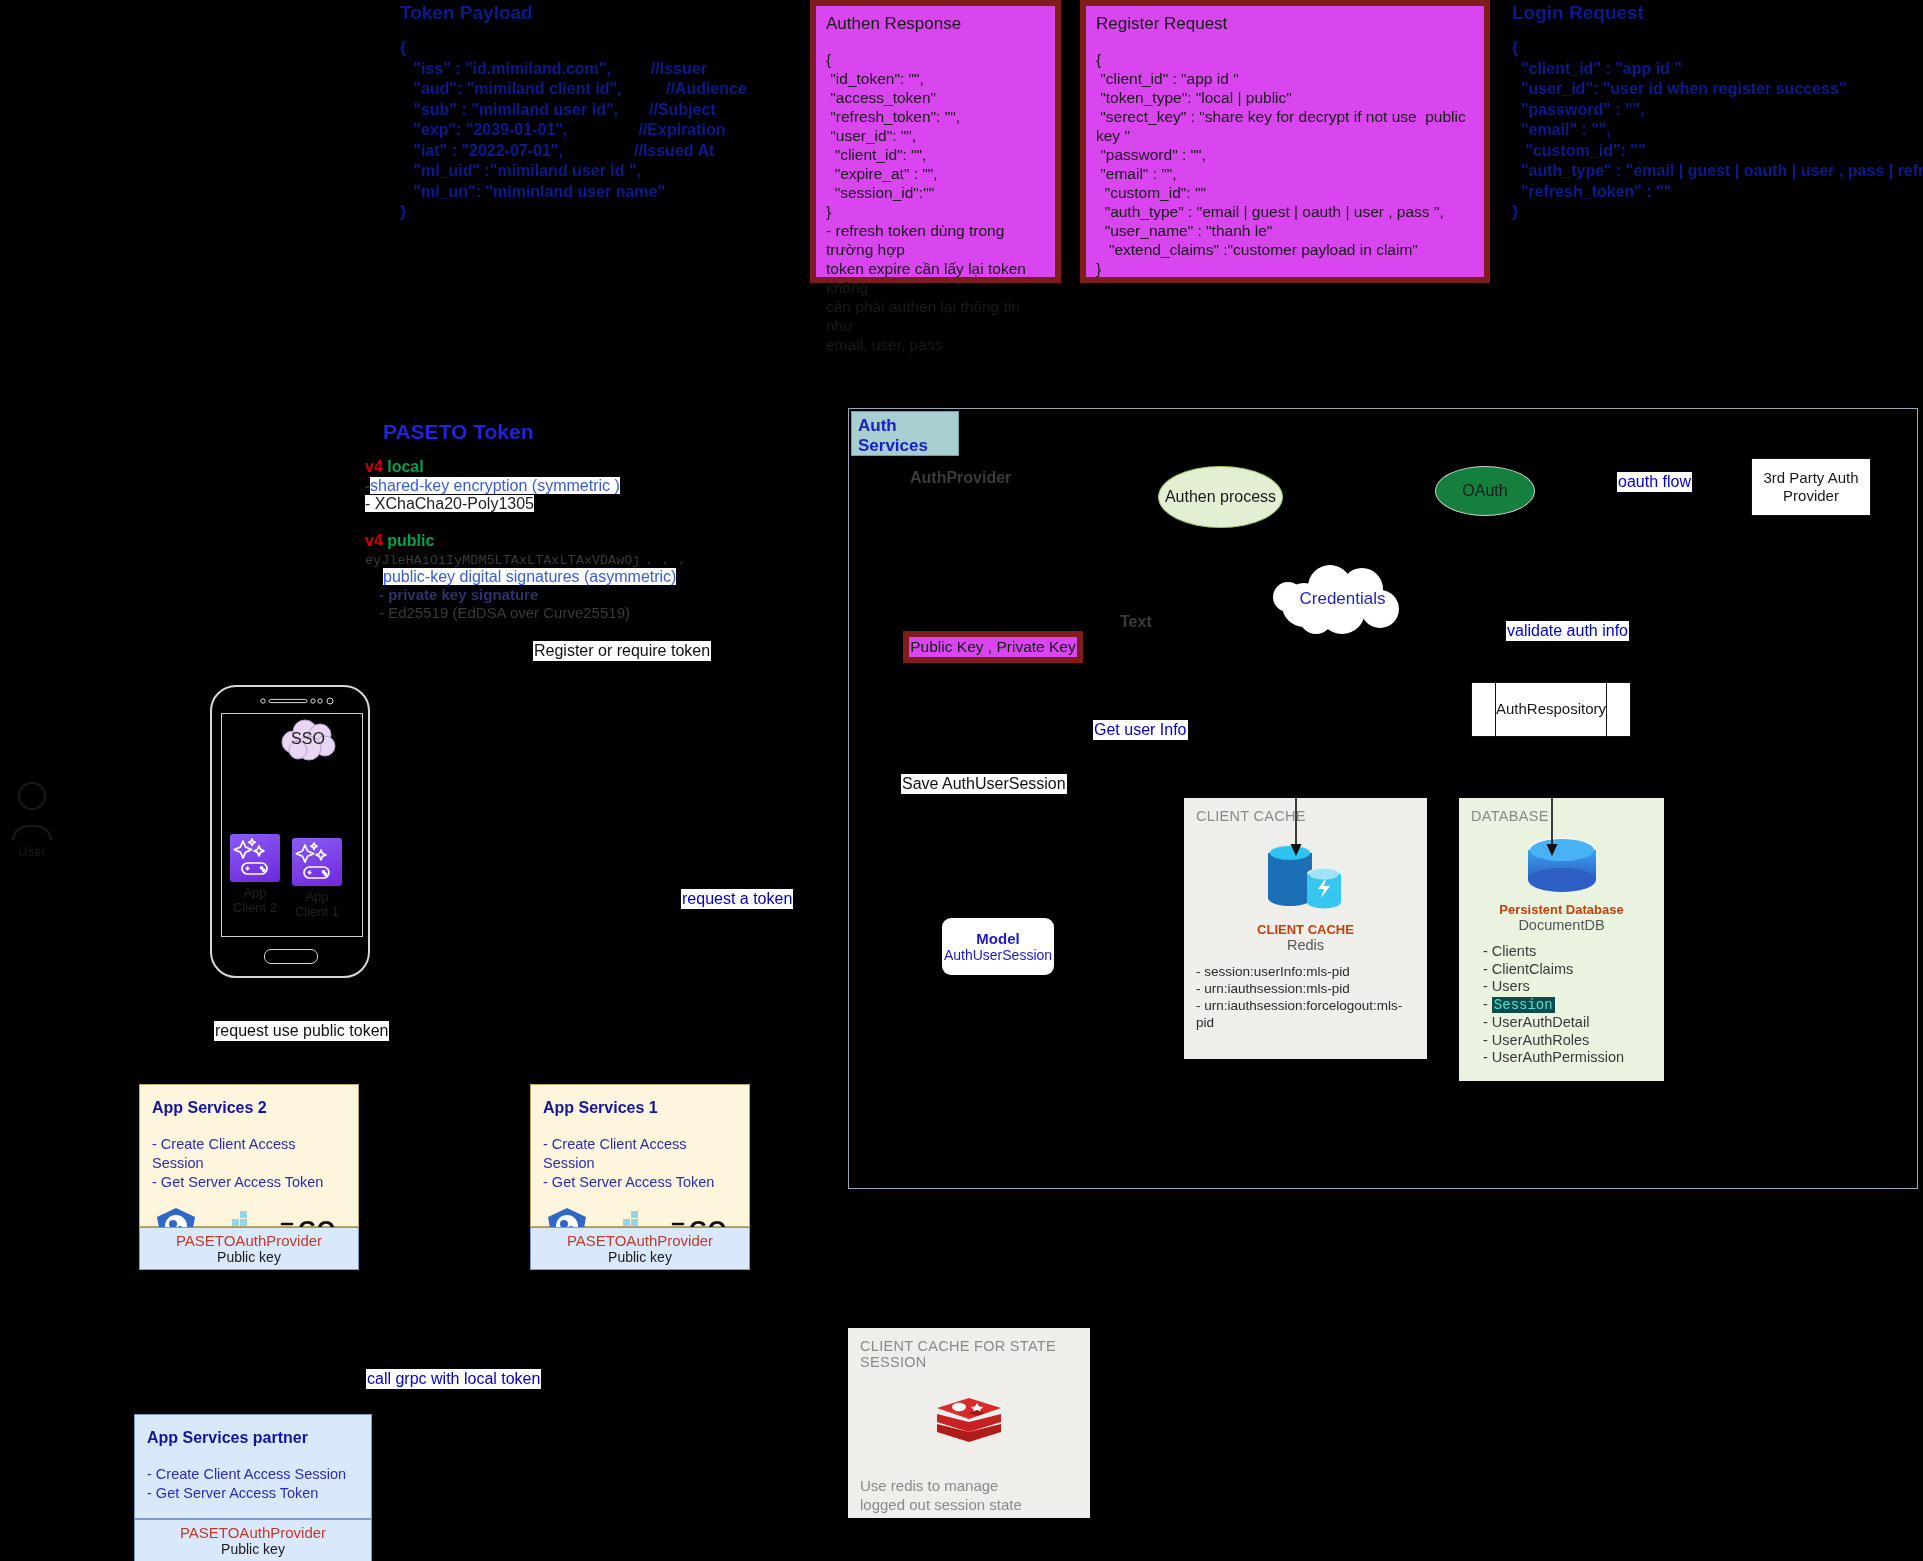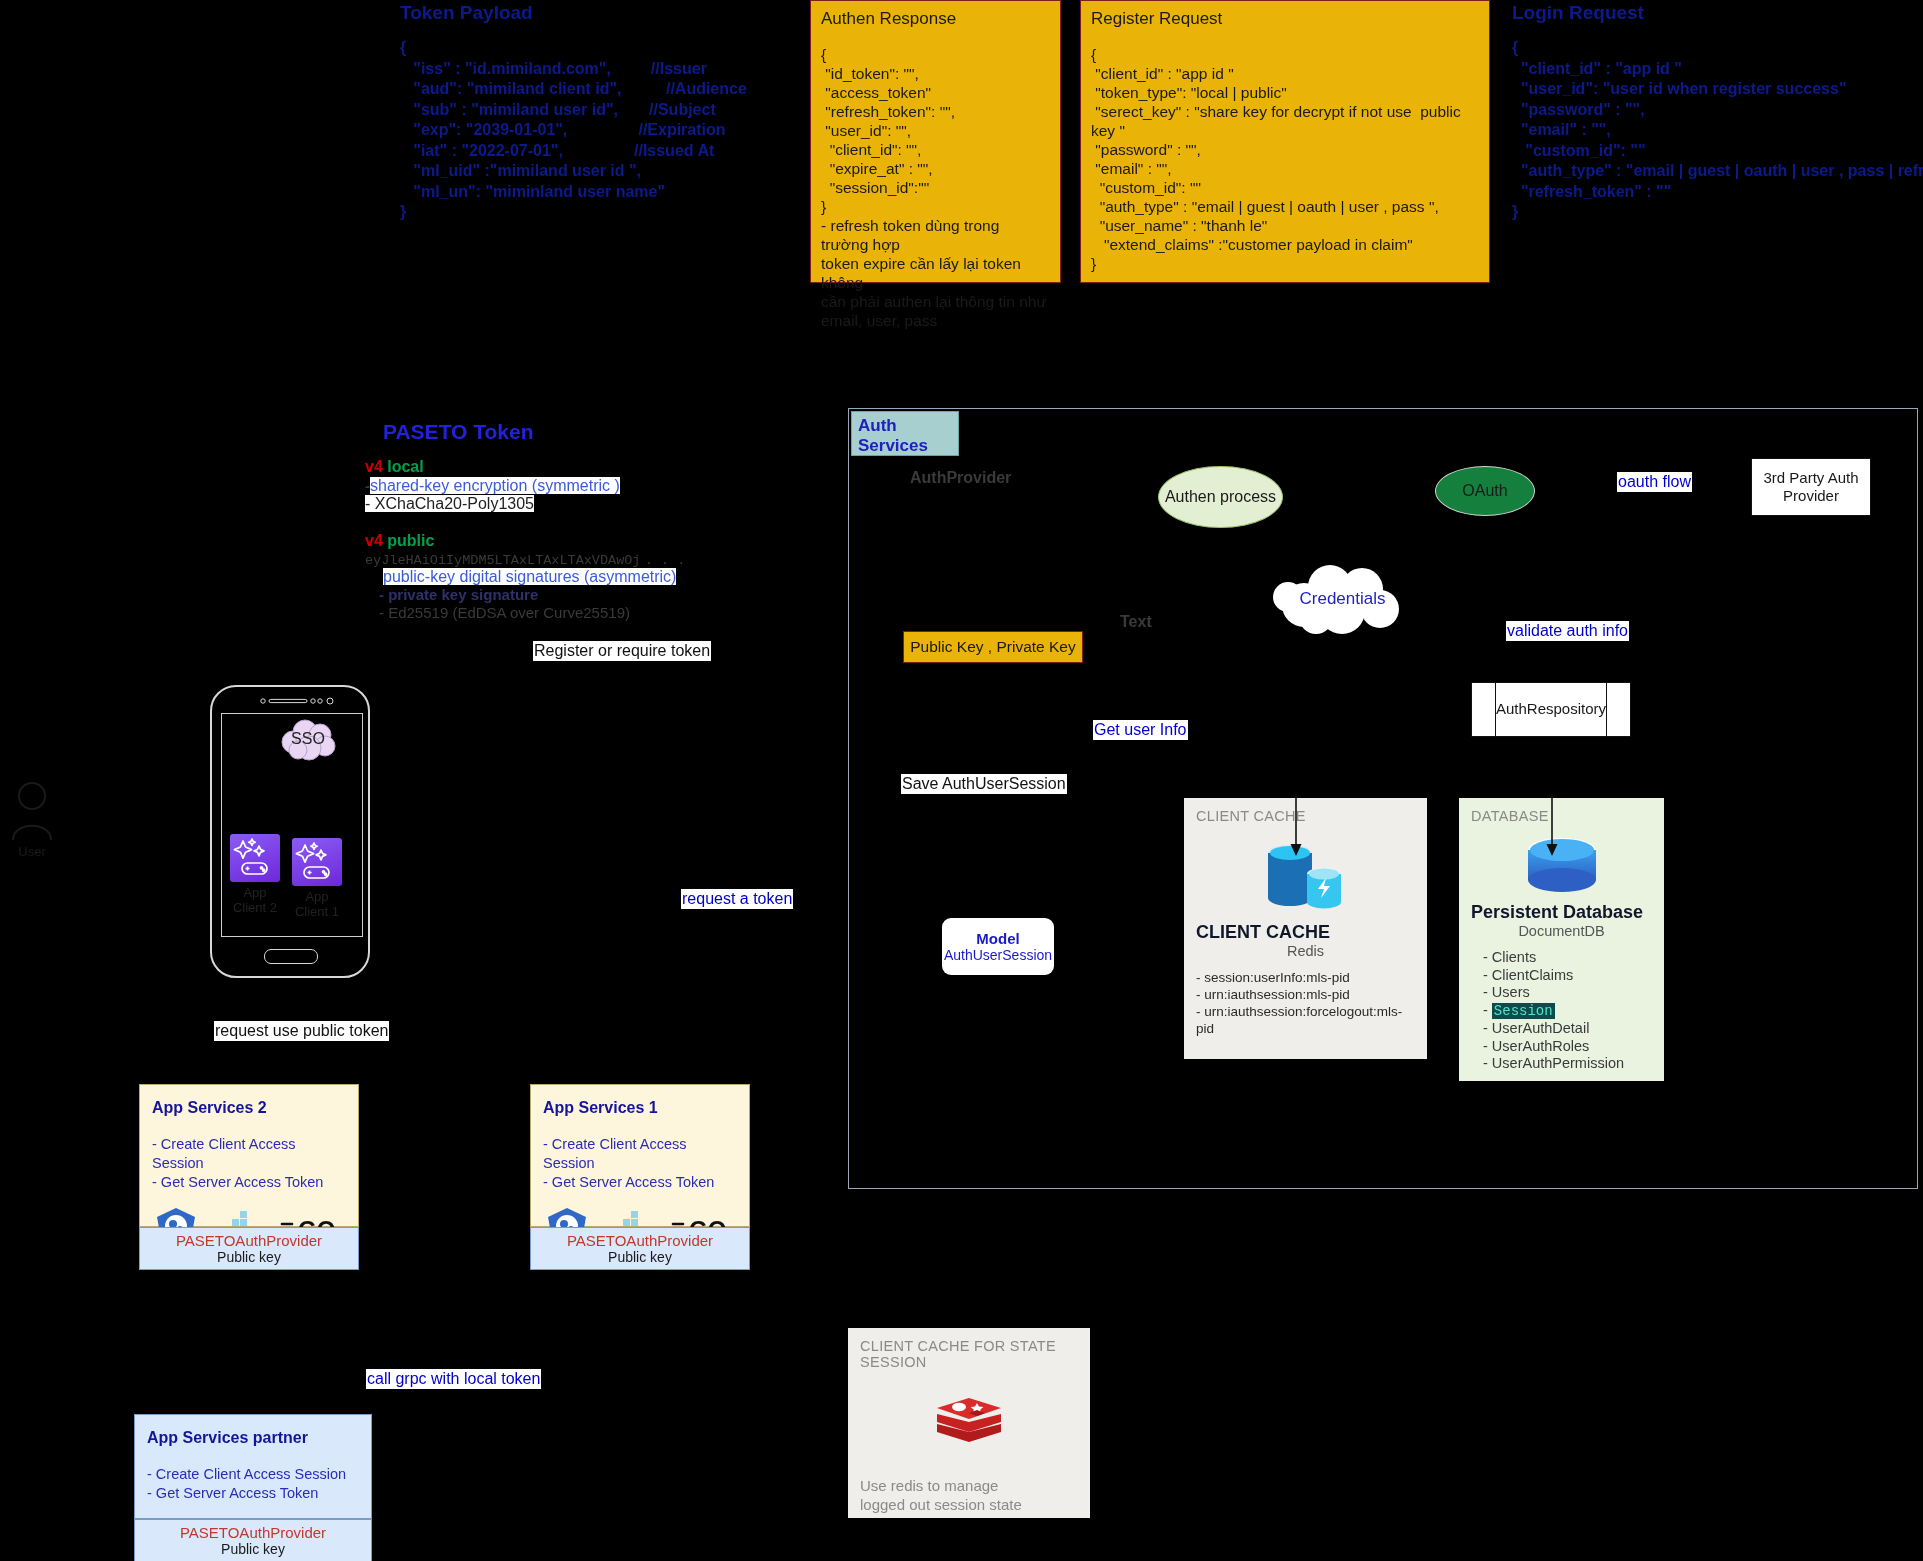--- a/index.html
+++ b/index.html
@@ -3,21 +3,21 @@
 <meta charset="utf-8">
 <style>
   html,body{margin:0;padding:0;background:#000;}
   body{width:1923px;height:1561px;position:relative;overflow:hidden;
        font-family:"Liberation Sans",sans-serif;}
   .abs{position:absolute;}
   
   .hl{background:#ffffff;color:#0000cc;font-size:16px;line-height:20px;white-space:nowrap;padding:0 1px;}
   .hl.dark{color:#111;}
   
-  .panel{background:#eab308;border:1px solid #7f1d1d;box-sizing:border-box;padding:8px 10px;}
+  .panel{background:#d946ef;border:6px solid #7f1d1d;box-sizing:border-box;padding:8px 10px;}
   .panel .ttl{font-size:17px;color:#1a1a1a;margin-bottom:16px;}
   .panel pre{margin:0;font-family:"Liberation Sans",sans-serif;font-size:15.5px;line-height:19px;color:#1a1a1a;white-space:pre-wrap;}
   
   .navy{color:#0b1a8c;}
   .navy .ttl{color:#0b1a8c;font-weight:bold;font-size:19px;margin-bottom:14px;}
   .navy pre{color:#0b1a8c;font-weight:bold;font-size:16px;line-height:20.5px;white-space:pre;margin:0;font-family:"Liberation Sans",sans-serif;}
   
   .paseto-title{color:#2222dd;font-size:21px;font-weight:bold;}
   .v4{color:#cc0000;font-weight:bold;font-size:16px;}
   .kw{color:#00a14b;font-weight:bold;font-size:16px;}
@@ -32,21 +32,21 @@
             display:flex;align-items:flex-start;padding:4px 6px;box-sizing:border-box;}
   .ghost{color:#3a3a3a;font-weight:bold;font-size:16px;}
   .ellipse{border-radius:50%;display:flex;align-items:center;justify-content:center;
            font-size:16px;color:#1a1a1a;box-sizing:border-box;}
   .wbox{background:#fff;border:1px solid #111;box-sizing:border-box;display:flex;
         align-items:center;justify-content:center;text-align:center;font-size:15px;color:#1a1a1a;}
   
   .card{background:#f0eeea;box-sizing:border-box;padding:10px 12px;}
   .card.green{background:#eaf2e0;}
   .card .cap{color:#8a8a8a;font-size:14.5px;letter-spacing:.3px;}
-  .card .name{font-weight:bold;font-size:18px;color:#0f172a;}
+  .card .name{font-weight:bold;font-size:13px;color:#c2410c;text-align:center;}
   .card .sub{font-size:14.5px;color:#555;text-align:center;}
   .card ul{list-style:none;margin:10px 0 0 0;padding:0;font-size:13.5px;color:#2a2a2a;line-height:17px;}
   .card.green ul{font-size:14.5px;line-height:17.5px;color:#3a3a3a;}
   .sel{background:#0b4d4d;color:#55e0c8;font-family:"Liberation Mono",monospace;font-size:14px;padding:0 2px;}
   
   .svc{background:#fdf6dd;border:1px solid #b9a96a;box-sizing:border-box;padding:14px 12px 0 12px;}
   .svc.blue{background:#dae8fc;border:1px solid #7a9cc6;}
   .svc h4{margin:0 0 18px 0;color:#15159c;font-size:16px;font-weight:bold;}
   .svc p{margin:0;color:#2b2bb5;font-size:14.5px;line-height:19px;}
   .svc-foot{background:#dae8fc;border:1px solid #7a9cc6;box-sizing:border-box;

